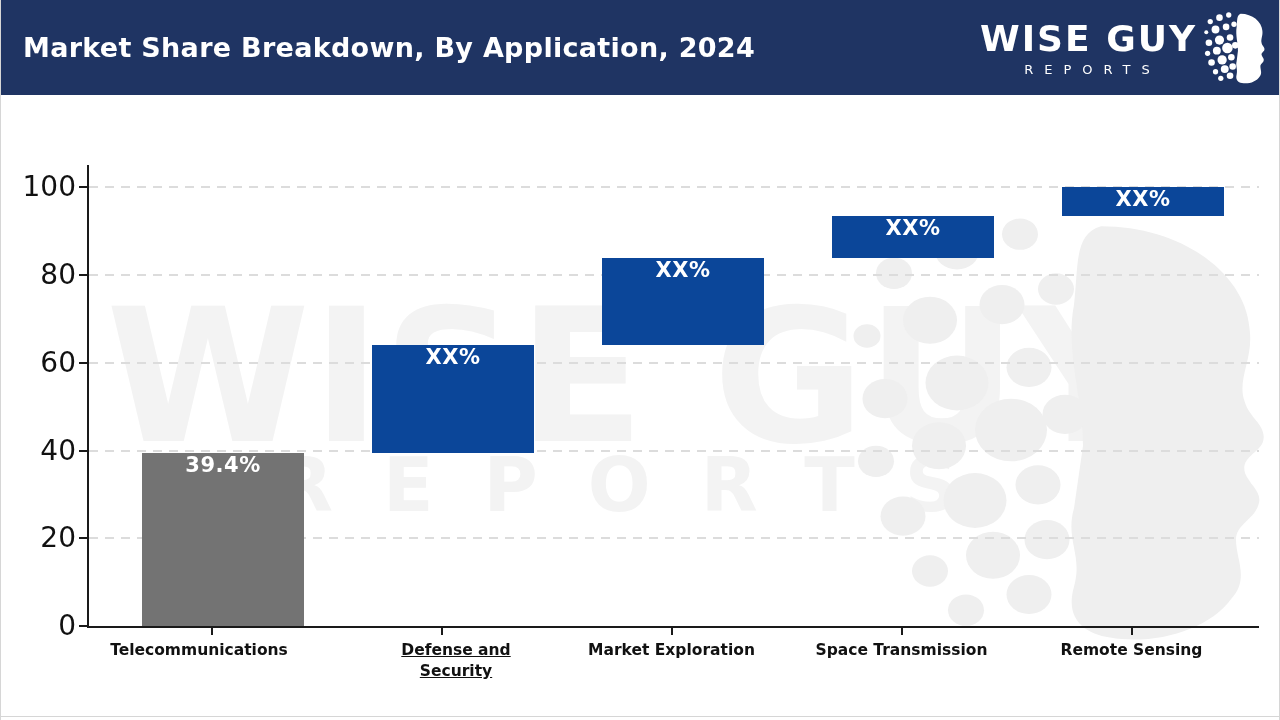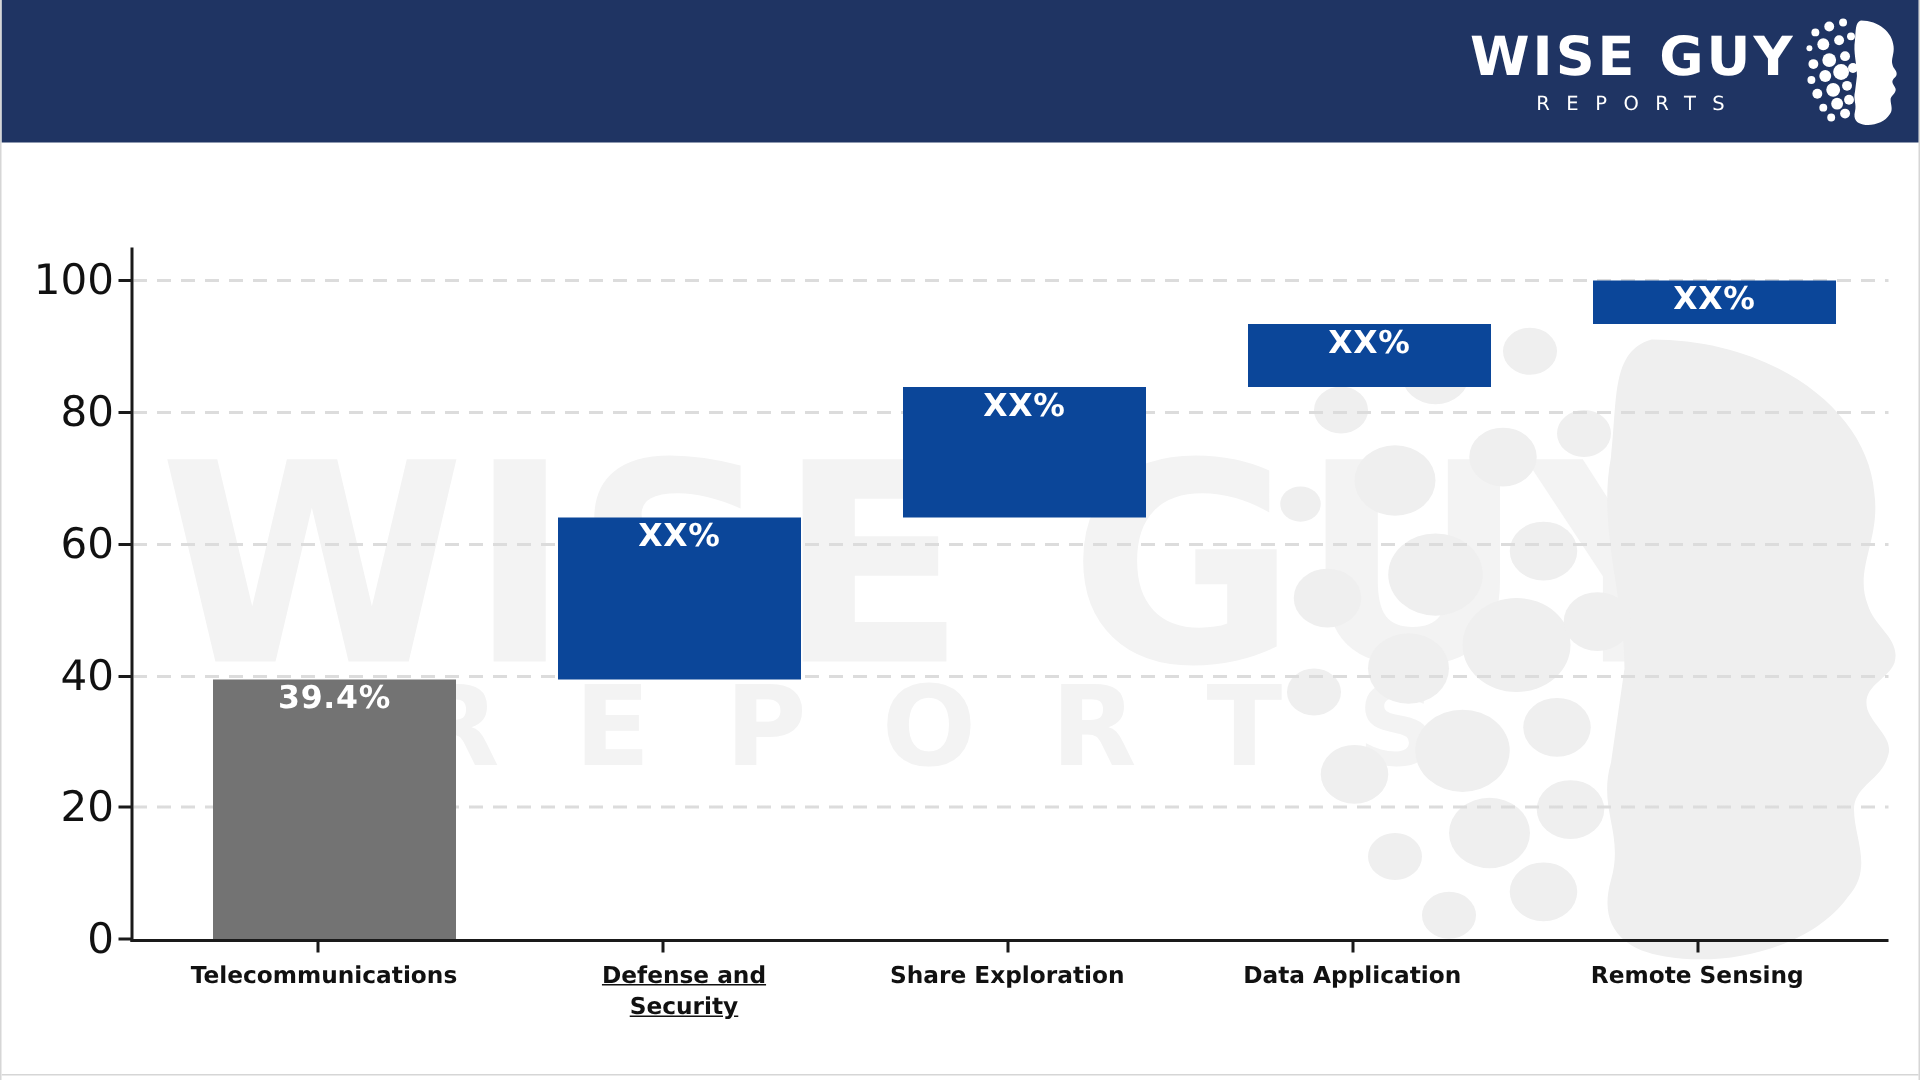--- a/index.html
+++ b/index.html
@@ -56,20 +56,21 @@
     color:#111111;line-height:21px;white-space:pre-line;z-index:3;
   }
   .bottom-hairline{position:absolute;left:0;bottom:3px;width:1280px;height:1px;background:#d6d6d6;}
 </style>
 </head>
 <body>
 
 <div class="page">
 
   <div class="header">
+    <div class="title">Market Share Breakdown, By Application, 2024</div>
     <div class="logo">
       <div class="logo-text">
         <div class="logo-line1">WISE GUY</div>
         <div class="logo-line2">REPORTS</div>
       </div>
       <svg width="66" height="80" viewBox="0 0 100 120">
         <g fill="#ffffff">
           <path d="M60 8 C78 8 92 20 93 34 C94 42 90 47 92 53 C93 57 97 59 96 63 C95 66 91 67 92 71 C93 74 96 76 95 79 C94 83 90 84 90 88 C90 93 93 98 89 103 C84 111 72 115 62 113 C56 112 52 108 54 100 C56 92 52 88 54 80 L56 64 C56 52 52 40 54 28 C55 18 54 10 60 8 Z"></path>
           <circle cx="14" cy="20" r="4"></circle>
             <circle cx="28" cy="14" r="5"></circle>
@@ -145,37 +146,37 @@
       <div class="gridline" style="top: 274.12px;"></div>
       <div class="ytick-mark" style="top: 274.12px;"></div>
       <div class="ytick-label" style="top: 263.12px;">80</div>
       <div class="gridline" style="top: 186.4px;"></div>
       <div class="ytick-mark" style="top: 186.4px;"></div>
       <div class="ytick-label" style="top: 175.4px;">100</div>
       <div class="bar" style="left: 141px; top: 453.192px; height: 172.808px; background: #737373;">
         <div class="bar-label" style="color: rgb(255, 255, 255);">39.4%</div>
       </div>
       <div class="xtick-mark" style="left: 209.5px;"></div>
-      <div class="cat-label" style="left: 95px;">Telecommunications</div>
+      <div class="cat-label" style="left: 78px;">Telecommunications</div>
       <div class="bar" style="left: 371px; top: 345.296px; height: 107.896px; background: rgb(11, 70, 153);">
         <div class="bar-label" style="color: rgb(255, 255, 255);">XX%</div>
       </div>
       <div class="xtick-mark" style="left: 439.5px;"></div>
       <div class="cat-label" style="left: 335px; text-decoration: underline;">Defense and
 Security</div>
       <div class="bar" style="left: 601px; top: 257.576px; height: 87.72px; background: rgb(11, 70, 153);">
         <div class="bar-label" style="color: rgb(255, 255, 255);">XX%</div>
       </div>
       <div class="xtick-mark" style="left: 669.5px;"></div>
-      <div class="cat-label" style="left: 550.5px;">Share Exploration</div>
+      <div class="cat-label" style="left: 550.5px;">Market Exploration</div>
       <div class="bar" style="left: 831px; top: 216.348px; height: 41.2284px; background: rgb(11, 70, 153);">
         <div class="bar-label" style="color: rgb(255, 255, 255);">XX%</div>
       </div>
       <div class="xtick-mark" style="left: 899.5px;"></div>
-      <div class="cat-label" style="left: 780.5px;">Data Application</div>
+      <div class="cat-label" style="left: 780.5px;">Space Transmission</div>
       <div class="bar" style="left: 1061px; top: 187.4px; height: 28.9476px; background: rgb(11, 70, 153);">
         <div class="bar-label" style="color: rgb(255, 255, 255);">XX%</div>
       </div>
       <div class="xtick-mark" style="left: 1129.5px;"></div>
       <div class="cat-label" style="left: 1010.5px;">Remote Sensing</div>
     </div>
 
   <div class="bottom-hairline"></div>
 </div>
 

